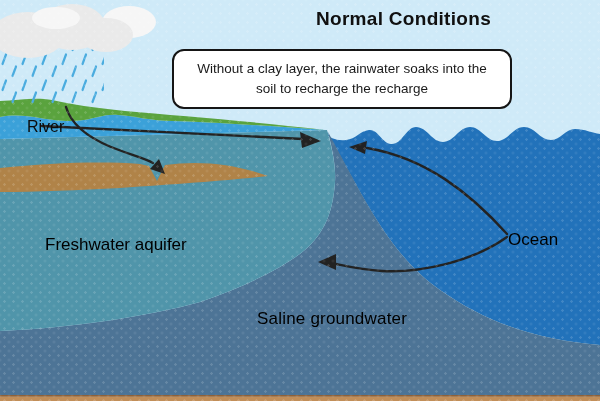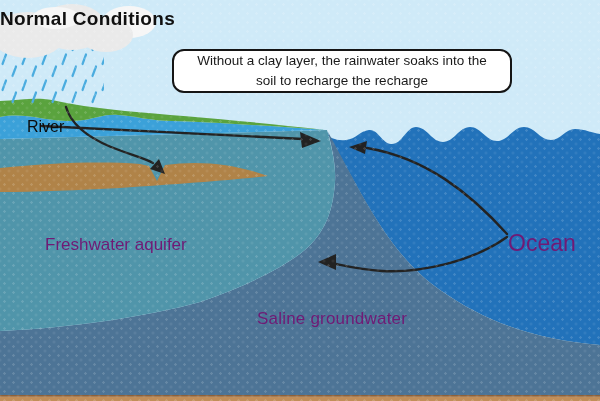--- a/index.html
+++ b/index.html
@@ -11,33 +11,33 @@
   .canvas svg{position:absolute;left:0;top:0;}
   .dots{
     position:absolute;left:0;top:0;width:600px;height:401px;pointer-events:none;
     background-image:
       radial-gradient(rgba(255,255,255,0.14) 1px, transparent 1.5px),
       radial-gradient(rgba(255,255,255,0.09) 1px, transparent 1.5px);
     background-size:9px 9px, 9px 9px;
     background-position:0 0, 4.5px 4.5px;
   }
   .title{
-    position:absolute;top:8px;left:0;width:491px;text-align:left;
+    position:absolute;top:8px;left:0;width:491px;text-align:right;
     font-size:19px;font-weight:bold;letter-spacing:.3px;color:#101010;
   }
   .callout{
     position:absolute;left:172px;top:49px;width:340px;box-sizing:border-box;
     background:#ffffff;border:2px solid #151515;border-radius:12px;
-    padding:0 2px;text-align:center;color:#1a1a1a;
+    padding:8px 2px;text-align:center;color:#1a1a1a;
     font-size:13.5px;line-height:20px;white-space:nowrap;
   }
-  .lbl{position:absolute;color:#701a75;white-space:nowrap;}
+  .lbl{position:absolute;color:#000000;white-space:nowrap;}
   .lbl-river{left:3px;top:118px;font-size:16px;color:#0b0b0b;margin-left:24px;}
   .lbl-fresh{left:45px;top:235px;font-size:17px;}
-  .lbl-ocean{left:508px;top:230px;font-size:23px;}
+  .lbl-ocean{left:508px;top:230px;font-size:17px;}
   .lbl-saline{left:257px;top:309px;font-size:17px;letter-spacing:.2px;}
 </style>
 </head>
 <body>
 
 <div class="canvas">
 
   <svg width="600" height="401" viewBox="0 0 600 401">
     <defs>
       <pattern id="rainp" x="0" y="0" width="20" height="26" patternUnits="userSpaceOnUse">

